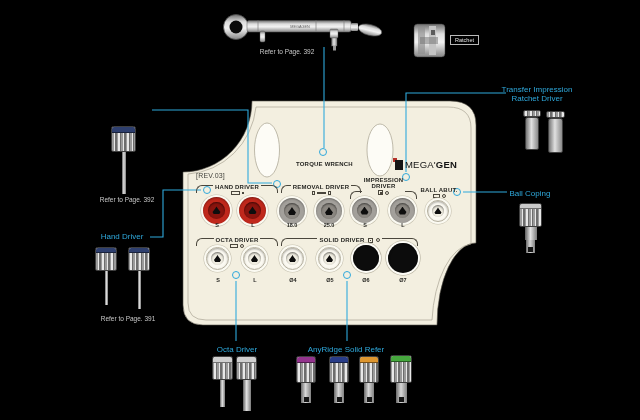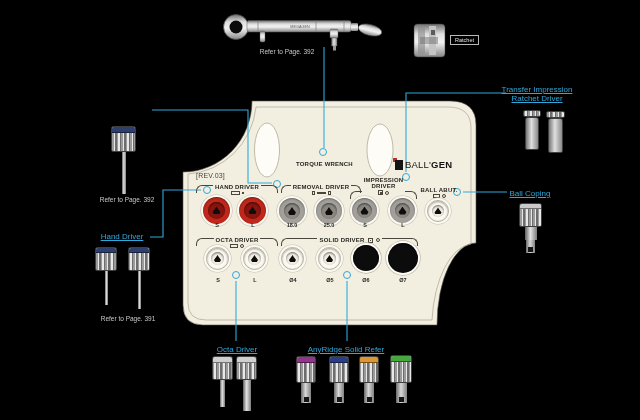--- a/index.html
+++ b/index.html
@@ -5,21 +5,21 @@
   * { box-sizing: border-box; margin: 0; padding: 0; }
   html,body { background:#000; }
   .stage {
     position: relative; width: 640px; height: 420px; background: #000;
     overflow: hidden; font-family: "Liberation Sans", sans-serif;
   }
   .abs { position: absolute; }
   svg { position: absolute; left: 0; top: 0; }
 
   
-  .cyan { color: #2fa9dc; font-size: 8px; line-height: 9px; text-align: center; text-decoration: underline; }
+  .cyan { color: #2fa9dc; font-size: 8px; line-height: 9px; text-align: center; }
   .pageref { color: #c9c9c9; font-size: 6.5px; text-align: center; white-space: nowrap; }
 
   
   .dot { position: absolute; width: 8px; height: 8px; border: 1.6px solid #2fa9dc;
          border-radius: 50%; background: transparent; }
 
   
   .rev { font-size: 7px; color: #45453f; letter-spacing: .2px; }
   .shead { font-size: 6px; font-weight: bold; color: #262622; letter-spacing: .2px; white-space: nowrap; }
   .slabel { position: absolute; font-size: 5.5px; font-weight: bold; color: #262622; text-align: center; width: 24px; }
@@ -151,21 +151,21 @@
     </div>
 
   <div class="abs rev" style="left:196px;top:172px">[REV.03]</div>
   <div class="abs shead" style="left:296px;top:161px;width:56px;text-align:center">TORQUE WRENCH</div>
 
   <div class="logo" style="left:393px;top:158px">
     <div class="logo-ic">
         <div class="a"></div>
         <div class="b"></div>
       </div>
-    <div class="logo-txt"><span>BALL</span><span>'</span><b>GEN</b></div>
+    <div class="logo-txt"><span>MEGA</span><span>'</span><b>GEN</b></div>
   </div>
 
   <div class="section" style="left:196px;top:184px;width:82px">
     <div class="bl"></div>
     <div class="seccol">
       <span class="shead">HAND DRIVER</span>
       <div class="icrow">
           <div class="ic-rect"></div>
           <div class="ic-nub"></div>
         </div>

